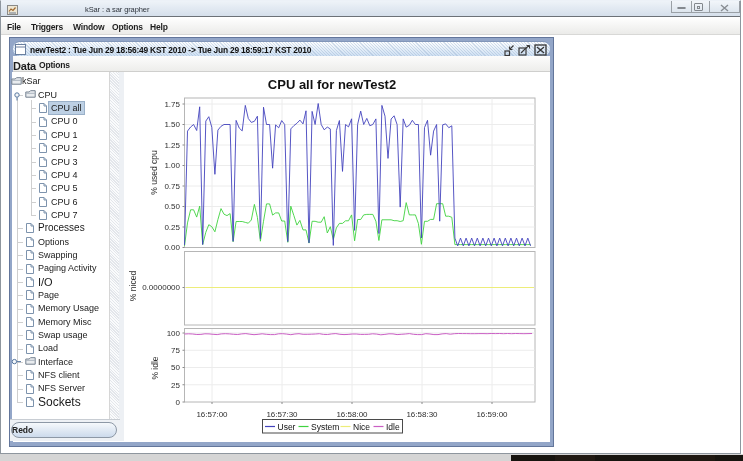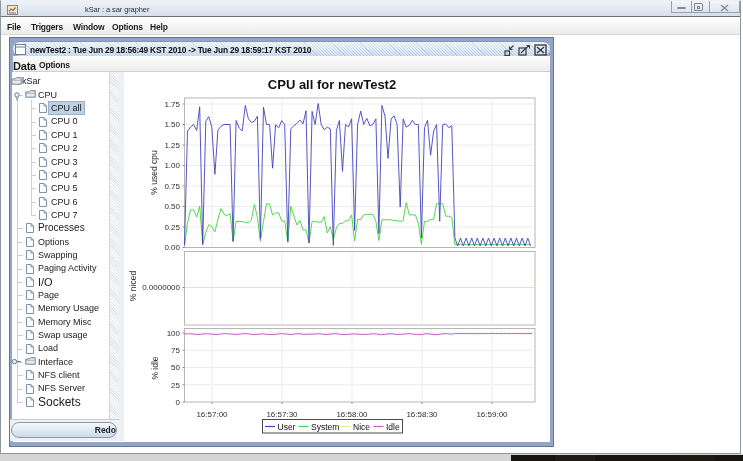--- a/index.html
+++ b/index.html
@@ -234,21 +234,21 @@
         <path d="M6 1.5 v2.5 h2.5" fill="none" stroke="#7d93ad" stroke-width="1"></path>
       </svg>
 <div class="abs" style="left:35px;top:394.8px;height:12px;line-height:12px;font-size:12px;color:#1a1a1a;padding:0 2px;white-space:nowrap">Sockets</div>
   </div>
 
   <div class="abs" style="left:108px;top:71px;width:10px;height:347px;background:repeating-linear-gradient(45deg,#fafbfc 0 1px,#e3e6eb 1px 2px);border-left:1px solid #d6d6d6;"></div>
 
   <div class="abs" style="left:118px;top:71px;width:5px;height:369px;background:#edf0f4;"></div>
 
   <div class="abs" style="left:9px;top:418px;width:110px;height:22px;background:#eef1f5;border-top:1px solid #c8cdd3;">
-    <div class="abs" style="left:1px;top:1.5px;width:106px;height:16px;background:linear-gradient(#f6f9fc,#ccdaec);border:1px solid #8d98a6;border-radius:8px;text-align:right;font-size:8.5px;font-weight:bold;color:#222;line-height:15px;">Redo</div>
+    <div class="abs" style="left:1px;top:1.5px;width:106px;height:16px;background:linear-gradient(#f6f9fc,#ccdaec);border:1px solid #8d98a6;border-radius:8px;text-align:left;font-size:8.5px;font-weight:bold;color:#222;line-height:15px;">Redo</div>
   </div>
 </div>
 
 <svg class="abs" style="left:0;top:0" width="743" height="461" viewBox="0 0 743 461" font-family="Liberation Sans, sans-serif">
 <rect x="184.5" y="98.0" width="350.5" height="149.5" fill="#ffffff" stroke="#b6b6b6" stroke-width="1"></rect>
 <rect x="184.5" y="251.5" width="350.5" height="73.5" fill="#ffffff" stroke="#b6b6b6" stroke-width="1"></rect>
 <rect x="184.5" y="328.5" width="350.5" height="73.5" fill="#ffffff" stroke="#b6b6b6" stroke-width="1"></rect>
 <line x1="212" y1="98.5" x2="212" y2="247.0" stroke="#ececec" stroke-width="1"></line>
 <line x1="282" y1="98.5" x2="282" y2="247.0" stroke="#ececec" stroke-width="1"></line>
 <line x1="352" y1="98.5" x2="352" y2="247.0" stroke="#ececec" stroke-width="1"></line>

